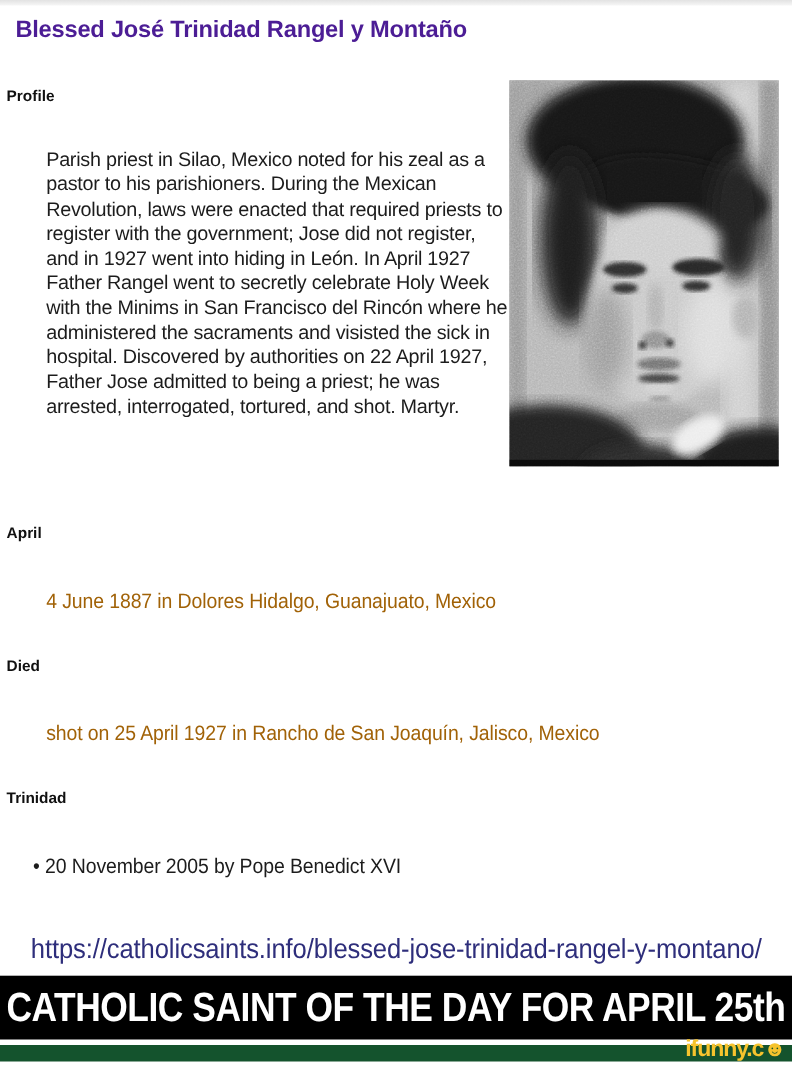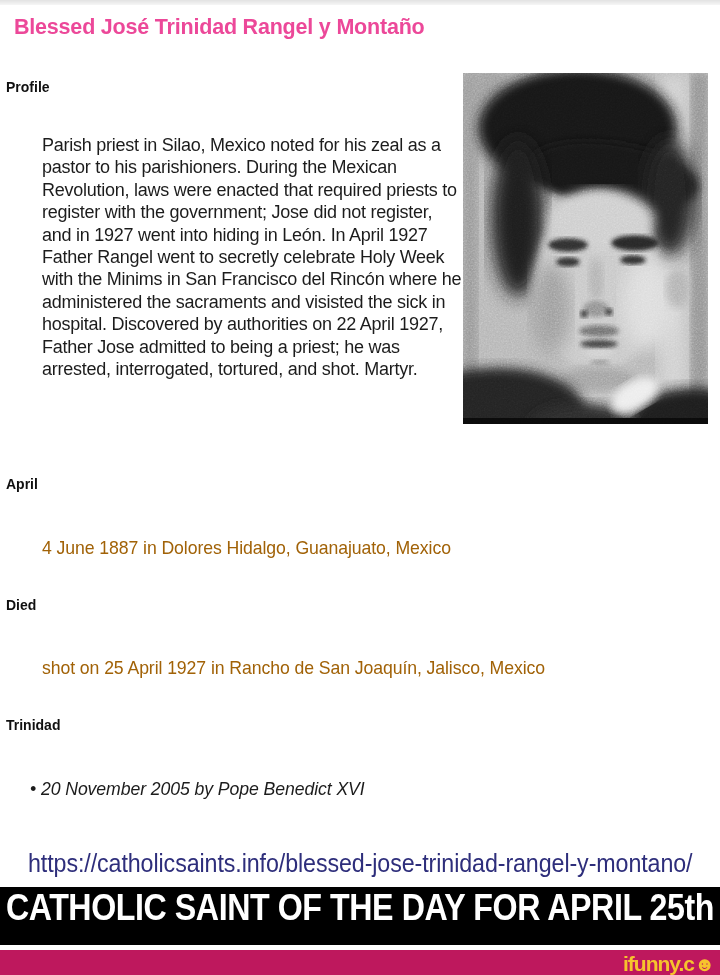--- a/index.html
+++ b/index.html
@@ -11,21 +11,21 @@
     font-family: "Liberation Sans", sans-serif;
     color: #1f1f1f;
     overflow: hidden;
   }
   .top-strip {
     position: absolute; left: 0; top: 0; width: 720px; height: 5px;
     background: linear-gradient(#e2e2e2, #f6f6f6);
   }
   .page-title {
     position: absolute; left: 14px; top: 15px;
-    font-size: 21.5px; font-weight: bold; color: #ec4899;
+    font-size: 21.5px; font-weight: bold; color: #4c1d95;
     letter-spacing: -0.2px;
   }
   .section-heading {
     position: absolute; left: 6px;
     font-size: 14px; font-weight: bold; color: #101010;
   }
   #h-profile   { top: 79px; }
   #h-born      { top: 476px; }
   #h-died      { top: 597px; }
   #h-beatified { top: 717px; }
@@ -43,44 +43,44 @@
     display: inline-block;
     transform: scaleX(0.93);
     transform-origin: 0 50%;
     letter-spacing: -0.1px;
   }
   #born-value { top: 537px; }
   #died-value { top: 657px; }
 
   .bullet-list {
     position: absolute; left: 30px; top: 777px;
-    font-size: 19px; line-height: 23px; color: #1c1c1c; white-space: nowrap; font-style: italic;
+    font-size: 19px; line-height: 23px; color: #1c1c1c; white-space: nowrap;
   }
   .bullet-list .row { display: block; }
 
   .source-link {
     position: absolute; left: 0; top: 849px; width: 720px;
     text-align: center; font-size: 25px; color: #2e2e7b;
     white-space: nowrap;
   }
   .source-link .narrow { transform-origin: 50% 50%; }
 
   .banner {
     position: absolute; left: 0; top: 887px; width: 720px; height: 58px;
     background: #000000;
-    display: flex; align-items: flex-start; justify-content: center;
+    display: flex; align-items: center; justify-content: center;
   }
   .banner-text {
     color: #ffffff; font-weight: bold; font-size: 37px;
     white-space: nowrap; letter-spacing: -0.5px;
     display: inline-block; transform: scaleX(0.87); transform-origin: 50% 50%;
   }
   .footer-band {
-    position: absolute; left: 0; top: 950px; width: 720px; height: 25px;
-    background: #be185d;
+    position: absolute; left: 0; top: 950px; width: 720px; height: 15px;
+    background: #14532d;
   }
   .watermark {
     position: absolute; right: 5px; bottom: -1px;
     font-weight: bold; font-size: 21px; color: #f6c32d;
     letter-spacing: -1px; white-space: nowrap;
   }
   .watermark .smiley { font-size: 20px; letter-spacing: 0; }
 
   .photo {
     position: absolute; left: 463px; top: 73px; width: 245px; height: 351px;

